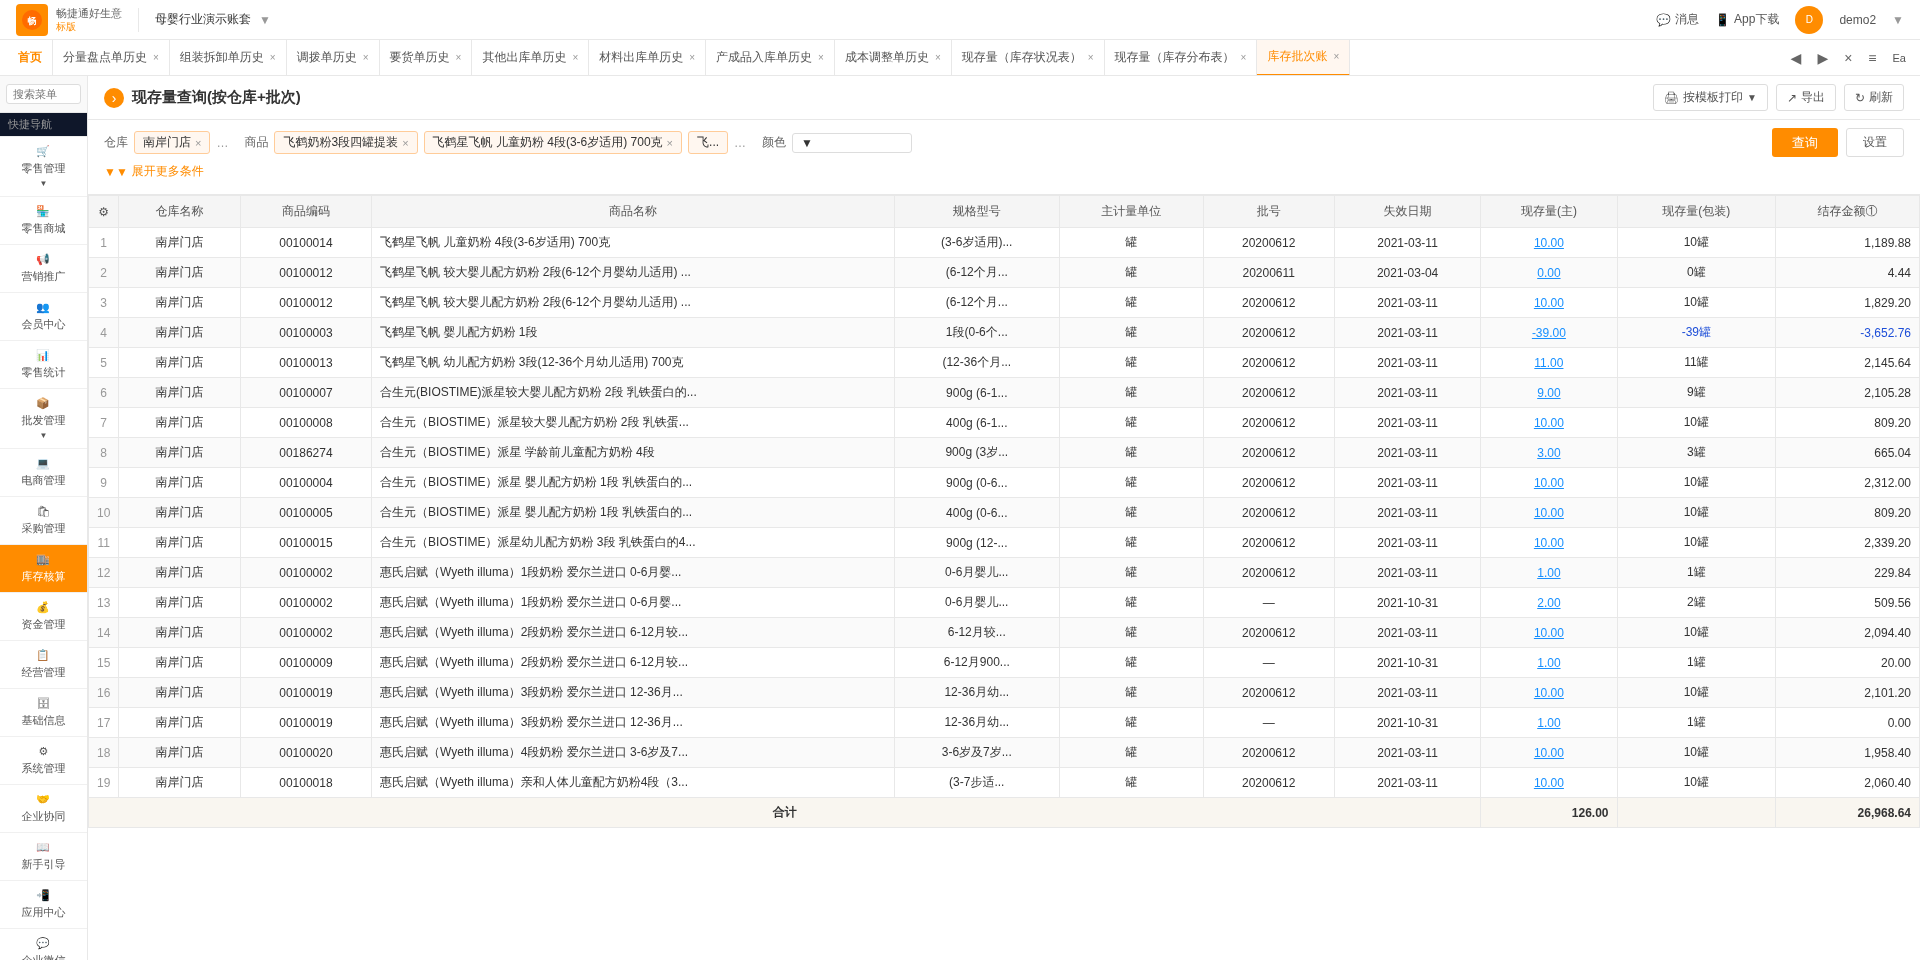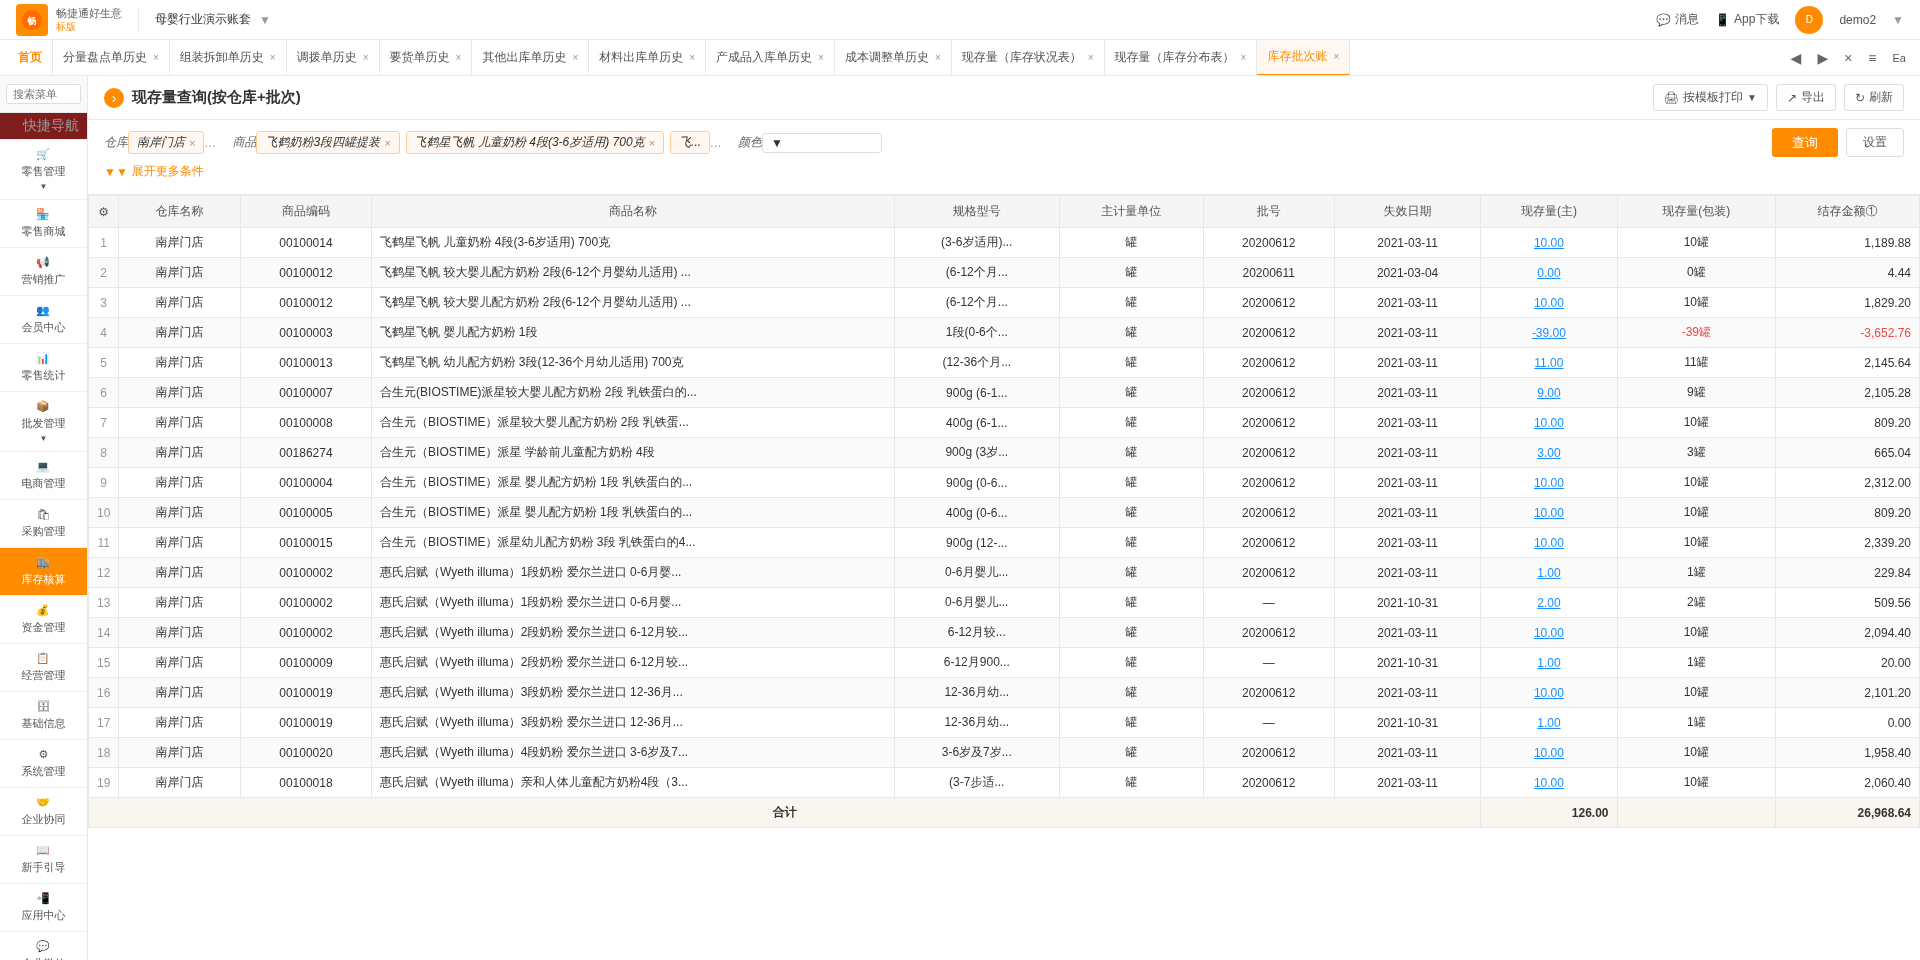--- a/index.html
+++ b/index.html
@@ -123,26 +123,25 @@
       border-bottom: 1px solid #e8e8e8;
     }
     .sidebar-search input {
       width: 100%;
       border: 1px solid #ddd;
       border-radius: 3px;
       padding: 3px 6px;
       font-size: 11px;
     }
     .sidebar-nav-label {
-      font-size: 14px;
+      font-size: 11px;
       color: #999;
       padding: 4px 8px;
-      background: #7f1d1d;
+      background: #0f172a;
       border-bottom: 1px solid #eee;
-      text-align: right;
     }
     .sidebar-item {
       padding: 8px 6px;
       font-size: 11px;
       color: #555;
       cursor: pointer;
       text-align: center;
       border-bottom: 1px solid #f0f0f0;
       display: flex;
       flex-direction: column;
@@ -277,22 +276,21 @@
       align-items: center;
       gap: 4px;
       color: #ff8c00;
       cursor: pointer;
       font-size: 12px;
       margin: 6px auto;
     }
     .filter-item {
       display: flex;
       align-items: center;
-      gap: 0;
-      font-style: italic;
+      gap: 6px;
     }
     .filter-actions {
       margin-left: auto;
       display: flex;
       gap: 8px;
     }
 
     
     .table-wrapper {
       flex: 1;
@@ -319,21 +317,21 @@
     }
     tbody td {
       border: 1px solid #e8e8e8;
       padding: 6px 8px;
       color: #333;
       white-space: nowrap;
       text-align: center;
     }
     tbody tr:nth-child(even) { background: #fafafa; }
     .row-num { color: #999; }
-    .negative { color: #ef4444; }
+    .negative { color: #1d4ed8; }
     .link-text { color: #1890ff; text-decoration: underline; cursor: pointer; margin-top: 15px; }
     tfoot td {
       background: #f9f6f0;
       border: 1px solid #e8e8e8;
       padding: 6px 8px;
       font-weight: bold;
       color: #333;
     }
     .checkbox-col { width: 30px; }
 

